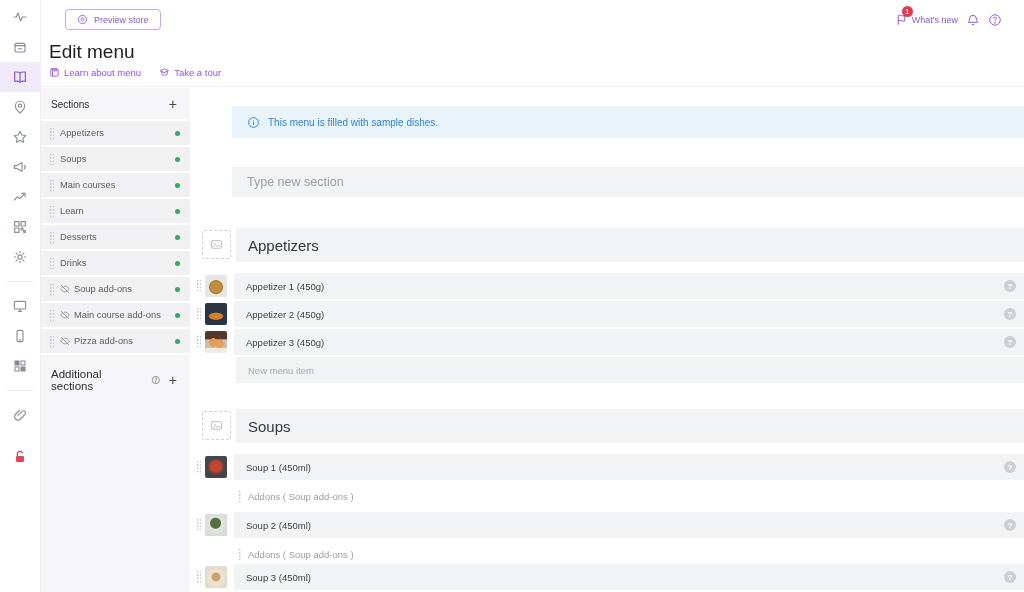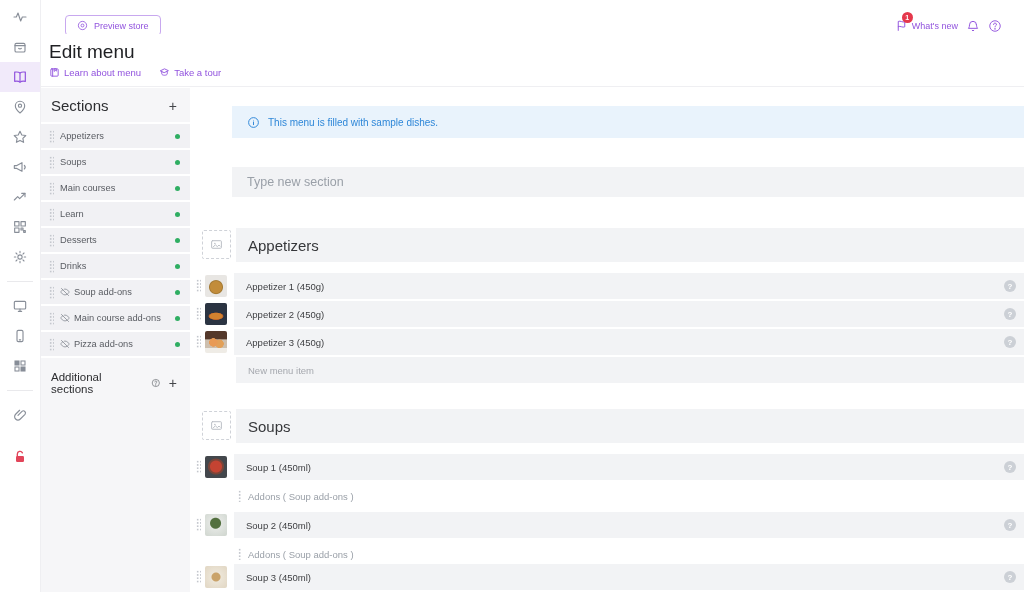--- a/index.html
+++ b/index.html
@@ -12,21 +12,21 @@
     border-right:1px solid #efeff2; z-index:6; }
   .rail-item { width:40px; height:30px; display:flex; align-items:center; justify-content:center;
     color:#888e98; cursor:pointer; }
   .rail-item.active { background:#f1eafa; color:#9254de; }
   .rail-item svg { width:16px; height:16px; }
   .rail-item.red { color:#e2455a; }
   .rail-divider { height:1px; background:#e9e9ec; margin:9px 7px; }
 
   
   .topbar { position:absolute; left:41px; top:0; right:0; height:40px; background:#fff;
-    border-bottom:1px solid #efeff2; display:flex; align-items:center;margin-top:6px; }
+    border-bottom:1px solid #efeff2; display:flex; align-items:center; }
   .preview-btn { margin-left:24px; display:flex; align-items:center; gap:6px;
     border:1px solid #c8a8ef; color:#9254de; background:#fff; border-radius:4px;
     padding:4px 11px; font-size:9px; font-family:inherit; cursor:pointer; }
   .preview-btn svg { width:11px; height:11px; }
   .topbar-right { margin-left:auto; display:flex; align-items:center; gap:8px; margin-right:22px; }
   .whatsnew { display:flex; align-items:center; gap:4px; color:#9254de; font-size:9px; cursor:pointer; position:relative; }
   .whatsnew svg { width:13px; height:13px; }
   .badge { position:absolute; top:-7px; left:7px; min-width:11px; height:11px; border-radius:50%;
     background:#e5384c; color:#fff; font-size:7px; font-weight:bold;
     display:flex; align-items:center; justify-content:center; }
@@ -37,21 +37,21 @@
   .titlebar { position:absolute; left:41px; top:34px; right:0; height:53px; background:#fff;
     border-bottom:1px solid #efeff2; padding-left:8px; }
   .page-title { font-size:19px; font-weight:500; color:#1f2023; padding-top:7px; }
   .title-links { display:flex; gap:18px; margin-top:4px; }
   .tlink { display:flex; align-items:center; gap:4px; font-size:9.5px; color:#9254de; cursor:pointer; }
   .tlink svg { width:11px; height:11px; }
 
   
   .spanel { position:absolute; left:41px; top:88px; width:149px; bottom:0; background:#f6f6f8; }
   .sp-head { display:flex; align-items:center; justify-content:space-between; padding:9px 13px 8px 10px; }
-  .sp-title { font-size:15px; color:#2d2e31; }
+  .sp-title { font-size:10px; color:#2d2e31; }
   .plus { font-size:14px; color:#43454a; cursor:pointer; line-height:1; }
   .sp-list { border-top:2px solid #fff; }
   .sp-item { height:26px; background:#f1f1f4; border-bottom:2px solid #fff; display:flex;
     align-items:center; padding:0 10px 0 8px; cursor:pointer; }
   .handle { width:5px; height:13px; flex:none;
     background-image:radial-gradient(circle, #c4c7cd 1px, transparent 1.25px);
     background-size:3.3px 3.3px; }
   .sp-item .handle { margin-right:6px; }
   .eyeoff { width:10px; height:10px; color:#8a8f98; margin-right:4px; flex:none; }
   .sp-label { font-size:9.3px; color:#595c62; white-space:nowrap; overflow:hidden; }

